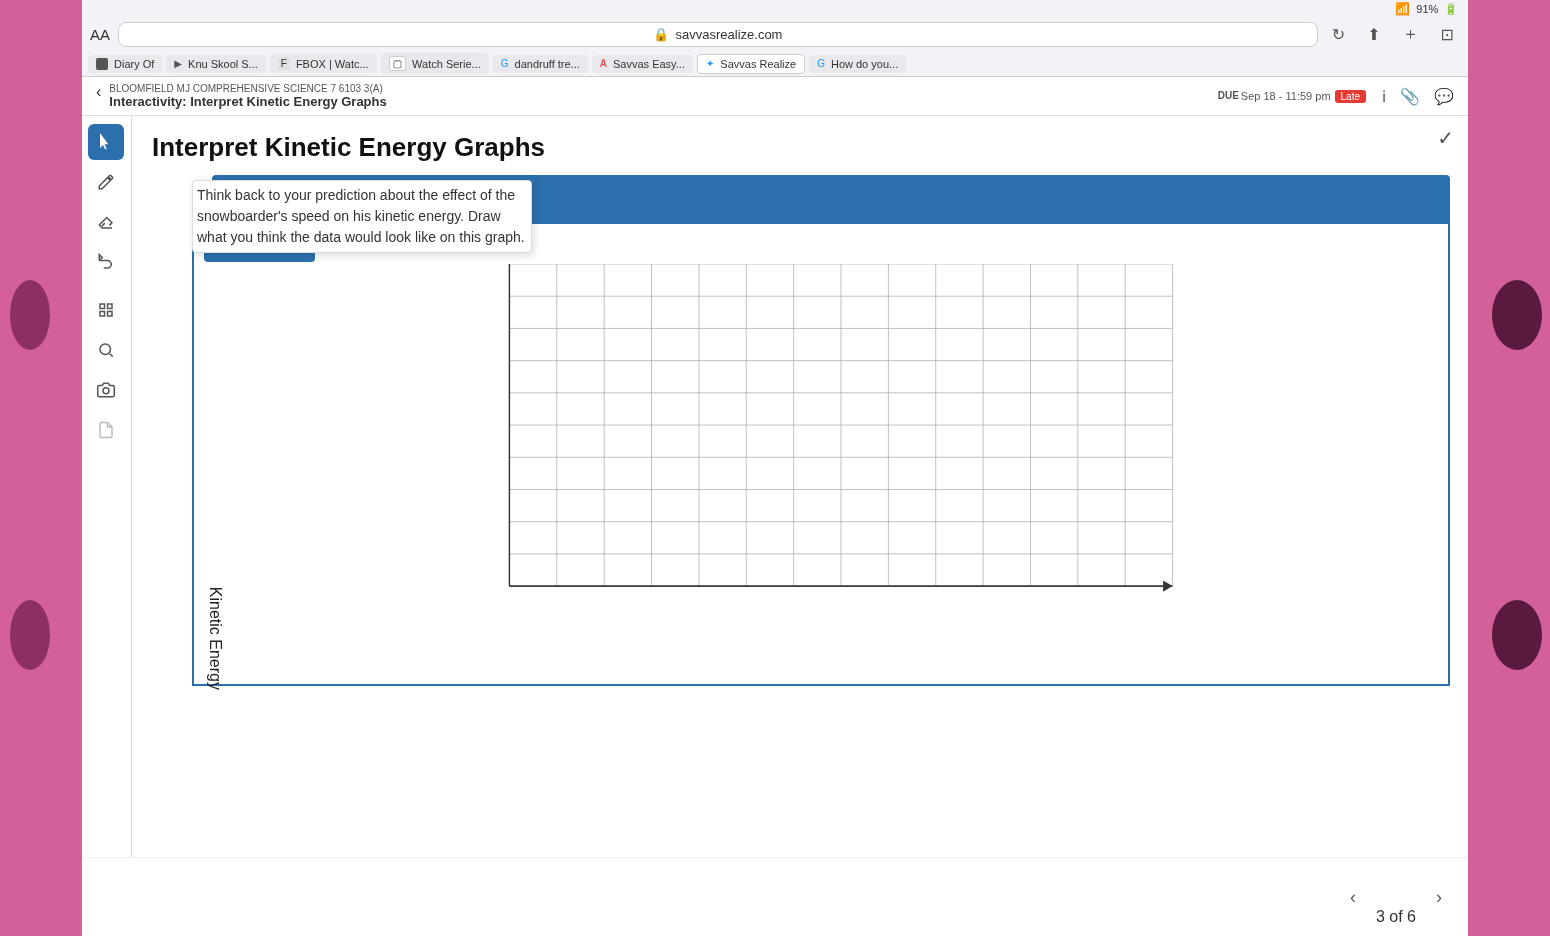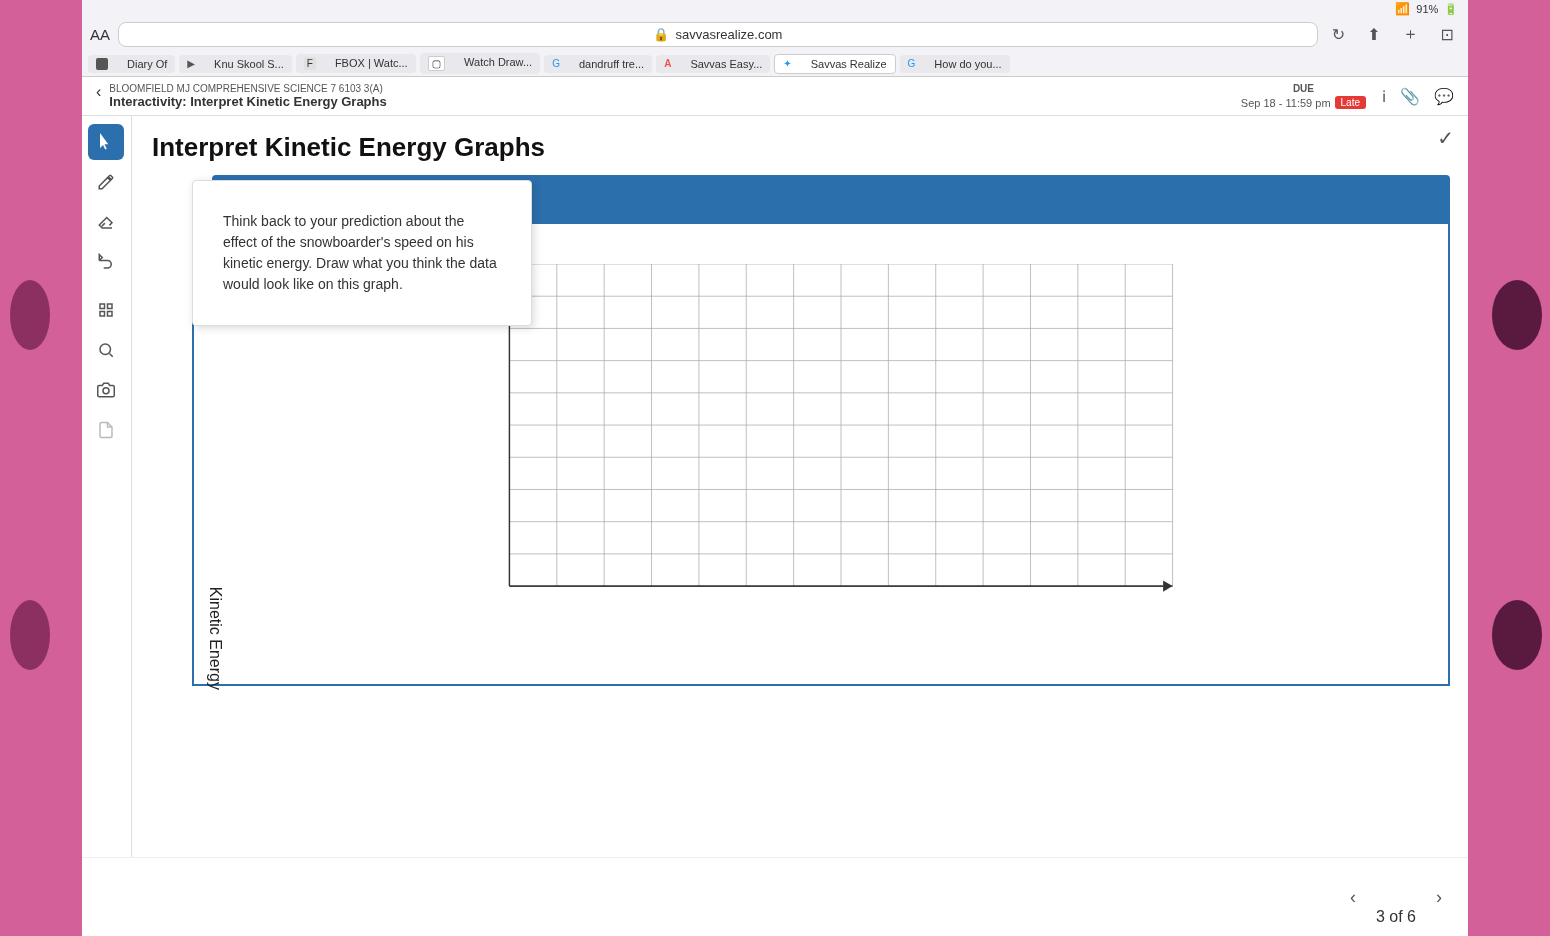--- a/index.html
+++ b/index.html
@@ -85,21 +85,22 @@
       display: flex;
       align-items: center;
       padding: 2px 8px;
       gap: 4px;
       font-size: 11px;
       overflow: hidden;
     }
 
     .tab-item {
       display: flex;
-      gap: 19px;
+      align-items: center;
+      gap: 6px;
       padding: 3px 8px;
       border-radius: 4px;
       background: #e8e8ed;
       white-space: nowrap;
       font-size: 11px;
       color: #333;
       cursor: pointer;
     }
 
     .tab-item.active {
@@ -140,22 +141,22 @@
     }
 
     .interactivity-title {
       font-size: 13px;
       color: #333;
       font-weight: bold;
     }
 
     .due-info {
       display: flex;
-      flex-direction: column;
-      align-items: center;
+      flex-direction: row;
+      align-items: flex-start;
       font-size: 11px;
       color: #555;
       gap: 2px;
     }
 
     .due-label {
       font-weight: 600;
       font-size: 10px;
       text-transform: uppercase;
     }
@@ -237,21 +238,21 @@
     }
 
     
     .instructions-popup {
       position: absolute;
       top: 64px;
       left: 60px;
       background: #fff;
       border: 1px solid #ddd;
       border-radius: 4px;
-      padding: 30px;
+      padding: 4px;
       width: 340px;
       box-shadow: 2px 2px 8px rgba(0,0,0,0.15);
       z-index: 20;
       font-size: 14px;
       color: #333;
       line-height: 1.5;
     }
 
     
     .graph-section {
@@ -390,21 +391,21 @@
       <div class="tab-item">
         <span style="font-size:10px;color:#555;">▶</span>
         <span>Knu Skool S...</span>
       </div>
       <div class="tab-item">
         <span style="font-size:10px;background:#e0e0e0;padding:1px 3px;border-radius:2px;">F</span>
         <span>FBOX | Watc...</span>
       </div>
       <div class="tab-item">
         <span style="font-size:10px;background:#fff;border:1px solid #ccc;padding:1px 3px;border-radius:2px;">▢</span>
-        <span>Watch Draw...</span>
+        <span>Watch Serie...</span>
       </div>
       <div class="tab-item">
         <span style="font-size:10px;color:#2196F3;">G</span>
         <span>dandruff tre...</span>
       </div>
       <div class="tab-item">
         <span style="font-size:10px;color:#ef5350;font-weight:bold;">A</span>
         <span>Savvas Easy...</span>
       </div>
       <div class="tab-item active">

